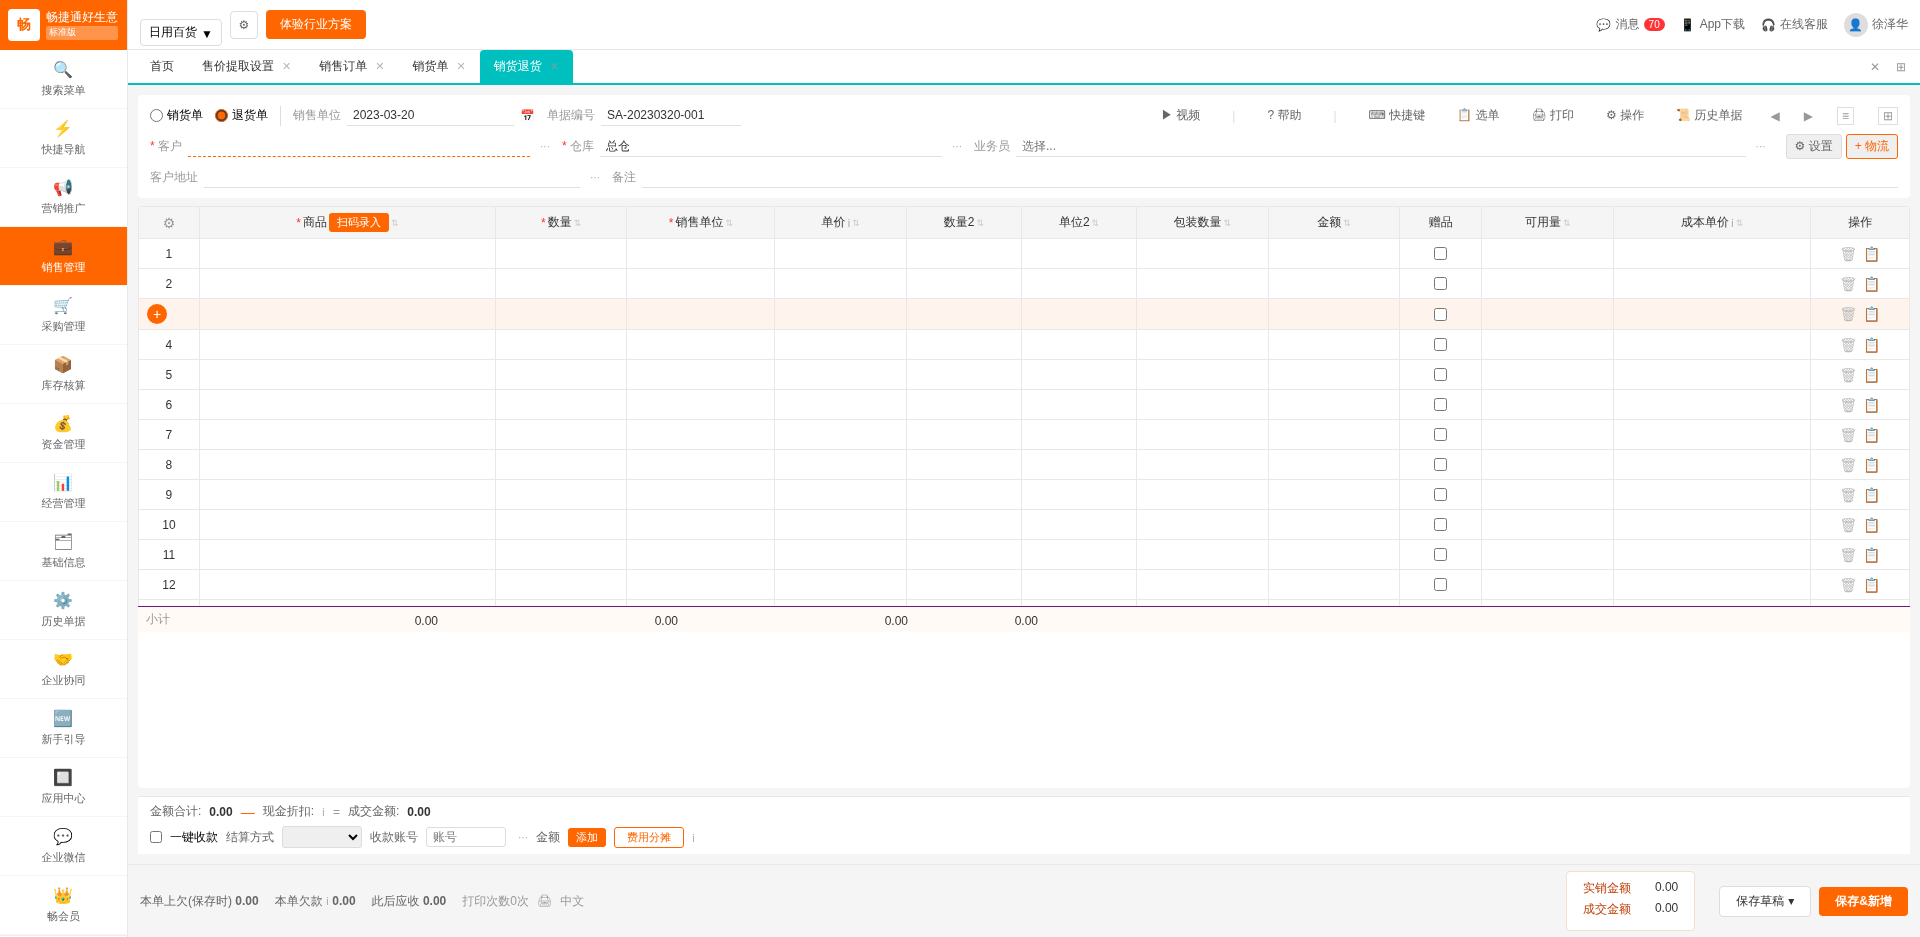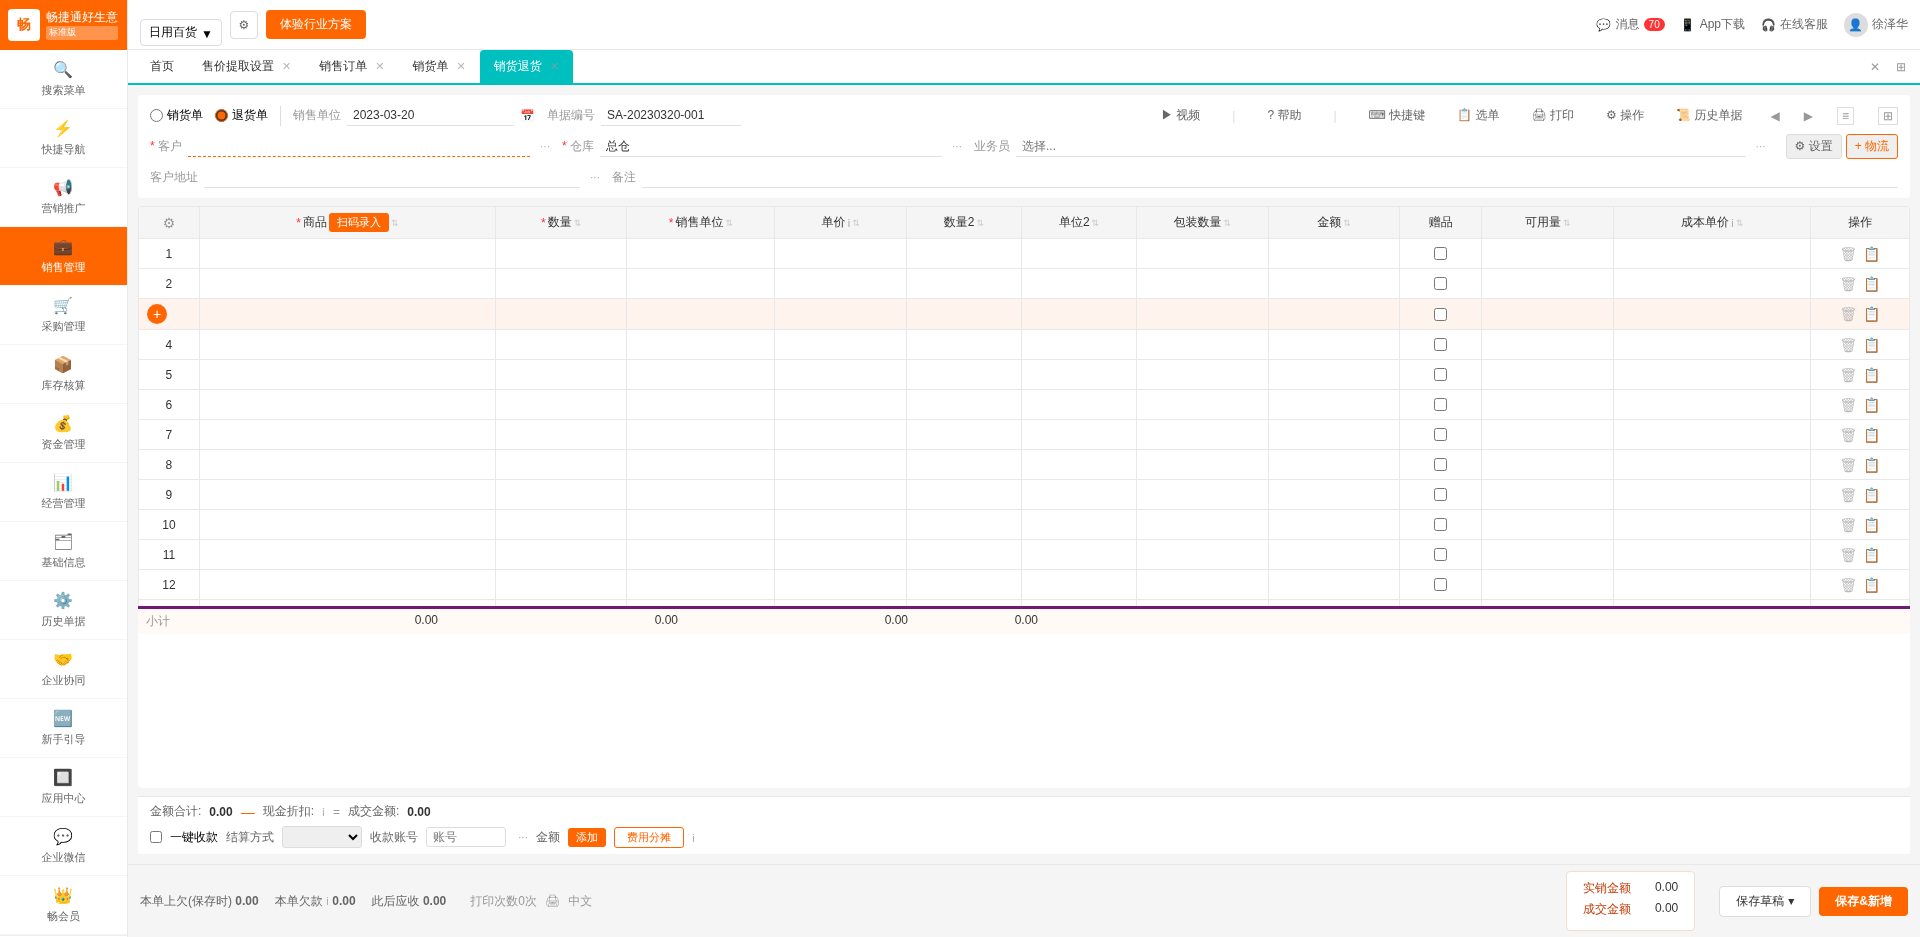--- a/index.html
+++ b/index.html
@@ -63,21 +63,21 @@
     
     .table-card { background: #fff; border-radius: 4px; overflow: hidden; flex: 1; }
     .data-table { width: 100%; border-collapse: collapse; }
     .data-table th { background: #f5f5f5; padding: 6px 8px; text-align: center; border: 1px solid #e8e8e8; color: #333; font-weight: normal; white-space: nowrap; position: sticky; top: 0; z-index: 1; }
     .data-table td { padding: 5px 8px; border: 1px solid #e8e8e8; text-align: center; color: #333; height: 30px; }
     .data-table tr.active-row td { background: #fff3ed; }
     .scan-btn { background: #ff6600; color: #fff; border: none; padding: 2px 8px; border-radius: 3px; font-size: 11px; cursor: pointer; }
     .col-num { width: 36px; color: #999; }
     .col-actions { width: 60px; }
     .action-icon { color: #bbb; cursor: pointer; font-size: 14px; padding: 0 3px; }
-    .table-footer { display: flex; align-items: flex-start; padding: 4px 8px; background: #fffaf5; border-top: 3px solid #701a75; }
+    .table-footer { display: flex; align-items: flex-end; padding: 4px 8px; background: #fffaf5; border-top: 1px solid #701a75; }
     .table-footer-label { color: #999; margin-right: 8px; }
     .table-footer-val { color: #333; min-width: 60px; text-align: right; }
     .checkbox-cell { display: flex; justify-content: center; align-items: center; }
     .gear-icon { color: #999; font-size: 14px; cursor: pointer; }
     .sort-icon { color: #ccc; font-size: 9px; cursor: pointer; }
     .th-sort { display: flex; align-items: center; justify-content: center; gap: 2px; }
     .add-row-btn { width: 20px; height: 20px; background: #ff6600; color: #fff; border-radius: 50%; display: flex; align-items: center; justify-content: center; cursor: pointer; font-size: 14px; }
 
     
     .bottom-bar { background: #fff; padding: 6px 12px; border-top: 1px solid #e8e8e8; display: flex; flex-direction: column; gap: 6px; }
@@ -694,21 +694,21 @@
         <span>本单欠款</span>
         <span class="info-icon">ℹ</span>
         <strong>0.00</strong>
       </span>
       <span>
         <span>此后应收</span>
         <strong>0.00</strong>
       </span>
     </div>
     <div style="margin-left:16px;display:flex;align-items:center;gap:8px;">
-      <span style="color:#999;margin-left:8px;">打印次数0次</span>
+      <span style="color:#999;">打印次数0次</span>
       <span style="color:#999;">🖨</span>
       <span style="color:#999;">中文</span>
     </div>
     <div class="footer-actions">
 
       <div style="background:#fff;border:1px solid #f0e0d0;border-radius:4px;padding:8px 16px;margin-right:16px;">
         <div class="summary-row">
           <span class="summary-label">实销金额</span>
           <span class="summary-val">0.00</span>
         </div>

